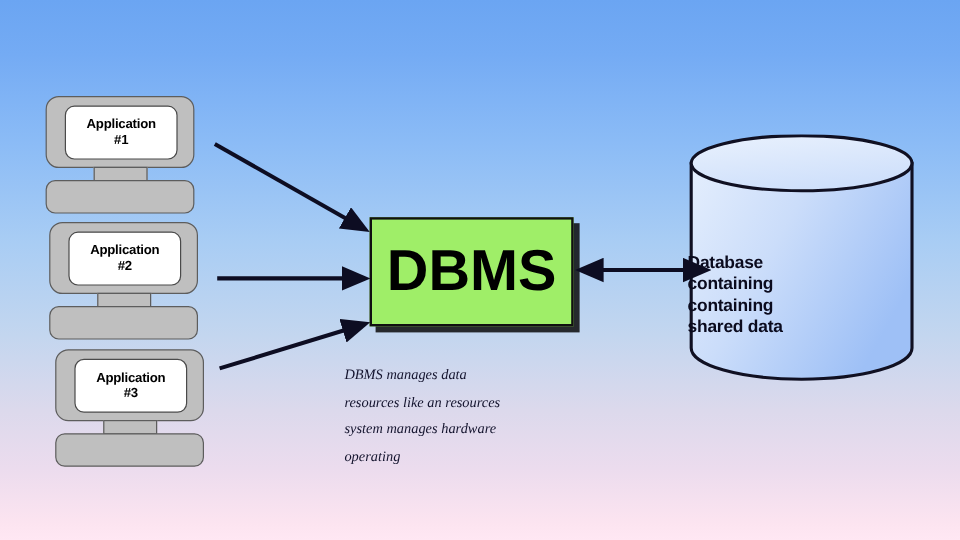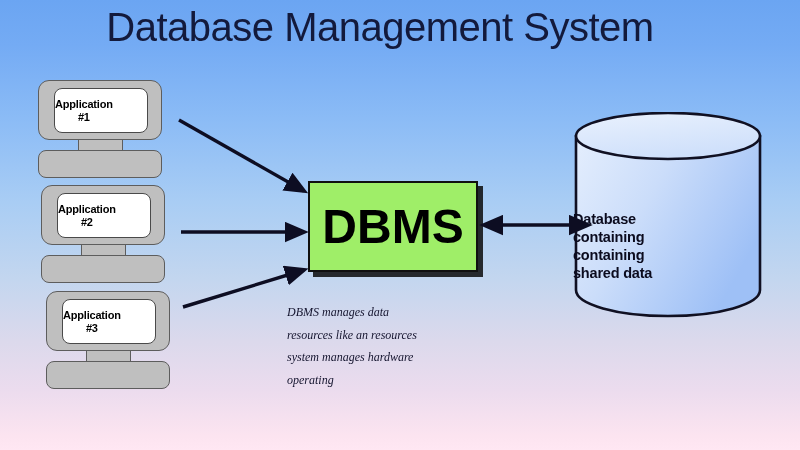--- a/index.html
+++ b/index.html
@@ -62,21 +62,21 @@
     left: 15px;
     top: 7px;
     width: 94px;
     height: 45px;
     background: #ffffff;
     border: 1px solid #4a4a4a;
     border-radius: 8px;
     box-sizing: border-box;
     display: flex;
     align-items: center;
-    justify-content: flex-start;
+    justify-content: center;
     text-align: center;
     font-size: 11px;
     font-weight: bold;
     line-height: 13px;
     color: #000000;
     letter-spacing: -0.2px;
   }
   .neck {
     position: absolute;
     left: 40px;
@@ -169,21 +169,20 @@
     width: 800px;
     height: 450px;
     pointer-events: none;
   }
 </style>
 </head>
 <body>
 
 <div id="slide">
 
-  <div id="title">Database Management System</div>
 
   <div class="computer" style="left:38px; top:80px;">
     <div class="monitor">
       <div class="screen">
         <span>
           <span>Application</span><br>
           <span>#1</span>
         </span>
       </div>
     </div>

